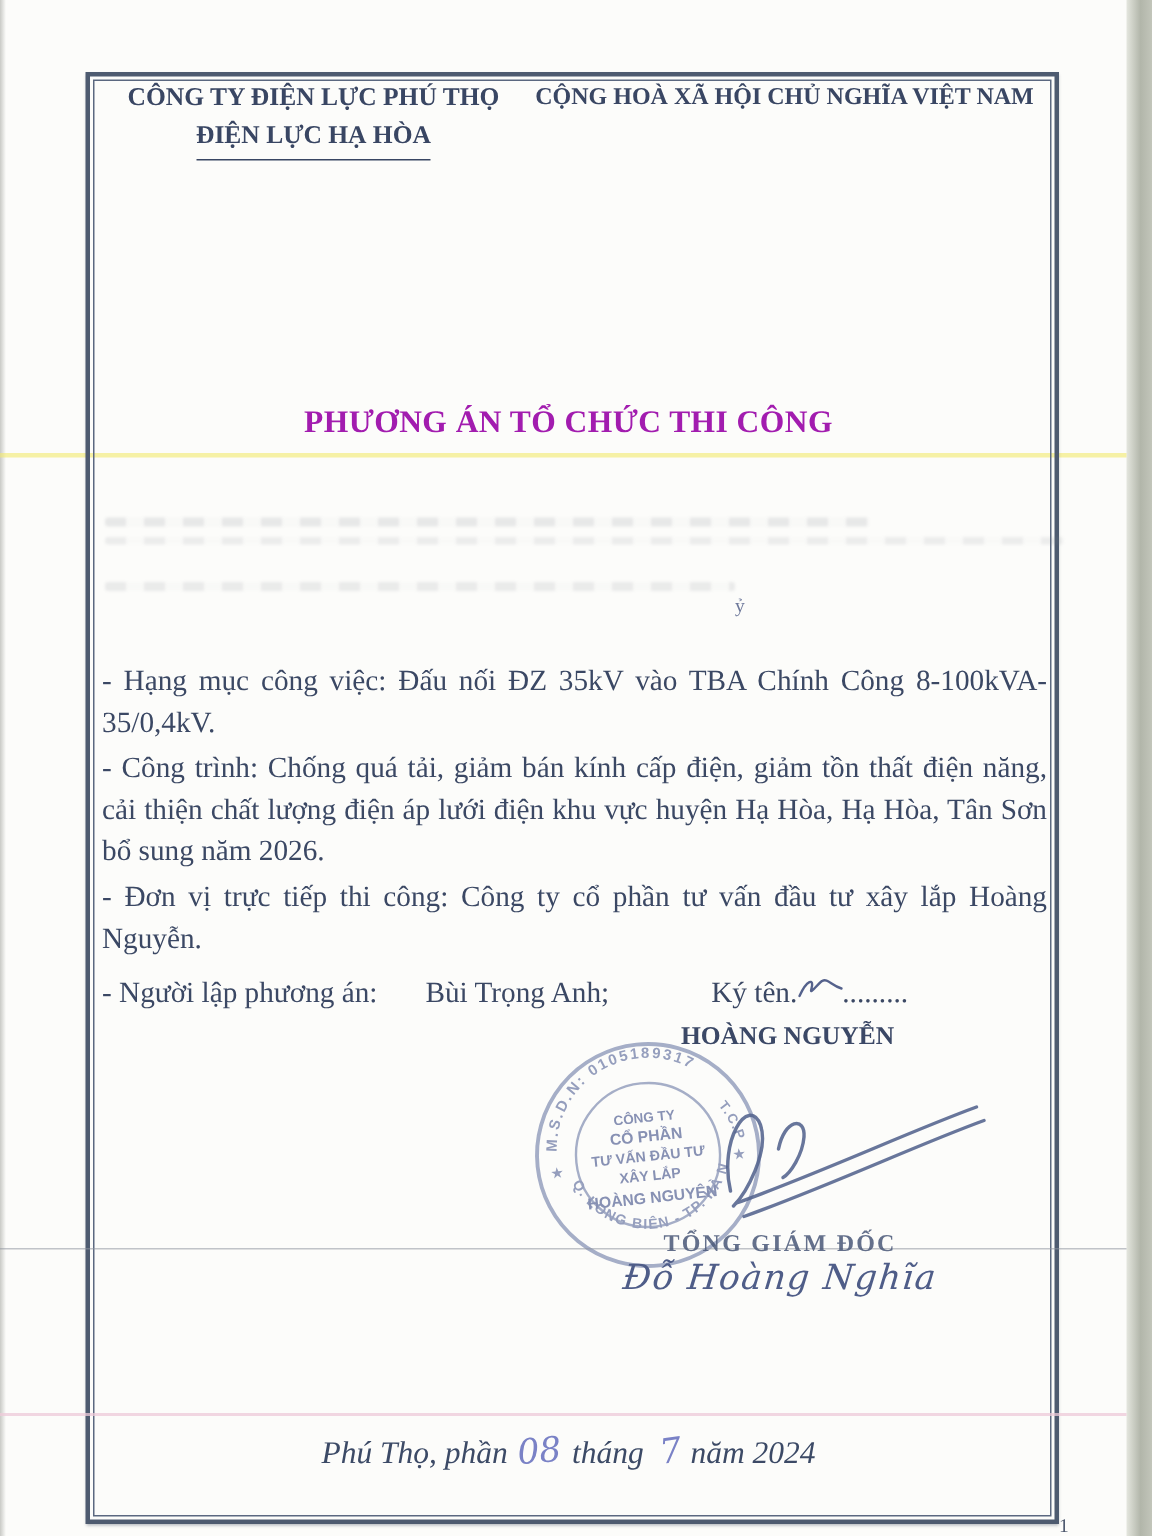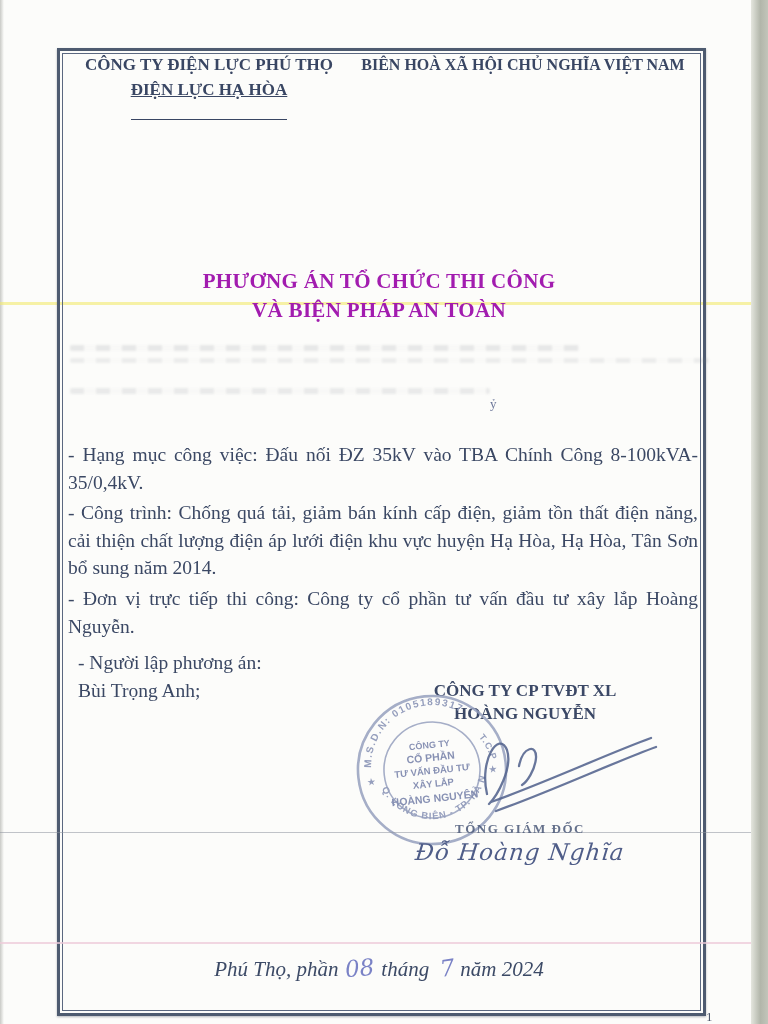--- a/index.html
+++ b/index.html
@@ -20,44 +20,44 @@
 
   
   .frame{left:57px;top:48px;width:643px;height:962px;border:3px solid #4e5b70;box-shadow:0 1px 2px rgba(70,80,100,.4);}
   .frame-inner{position:absolute;left:2px;top:2px;right:2px;bottom:2px;border:1px solid #5b6880;}
 
   
   .hdr{font-weight:bold;line-height:25px;text-align:center;color:#394663;}
   .hdr-left{left:64px;top:52px;width:290px;font-size:17px;}
   .hdr-right{left:352px;top:52px;width:342px;font-size:16px;}
   .hdr-right .l2{font-size:17px;}
-  .u{display:inline-block;border-bottom:1.5px solid #394663;padding-bottom:17px;text-decoration:underline;}
+  .u{display:inline-block;border-bottom:1.5px solid #394663;padding-bottom:4px;}
 
   
   .title{left:64px;top:267px;width:630px;text-align:center;font-weight:bold;font-size:21px;line-height:29px;color:#a21caf;letter-spacing:.3px;}
 
   
   .smudge{background:repeating-linear-gradient(90deg,rgba(120,125,135,.35) 0 14px,rgba(120,125,135,.06) 14px 26px);filter:blur(1.2px);border-radius:2px;}
   .smudge1{left:70px;top:345px;width:510px;height:6px;opacity:.45;}
   .smudge2{left:70px;top:358px;width:640px;height:5px;opacity:.35;}
   .smudge3{left:70px;top:388px;width:420px;height:6px;opacity:.4;}
   .tiny-mark{left:490px;top:396px;font-size:13px;color:#55618a;opacity:.85;}
 
   
   .body-text{left:68px;top:441px;width:630px;font-size:19.5px;line-height:27.6px;text-align:justify;color:#3b4864;}
   .body-text p{margin:0;}
   .body-text p.gap{margin-top:3px;}
-  .preparer{display:flex;align-items:baseline;margin-top:9px;white-space:nowrap;text-align:left;flex-direction:column;}
-  .preparer .name{margin-left:10px;}
+  .preparer{display:flex;align-items:baseline;margin-top:9px;white-space:nowrap;text-align:left;}
+  .preparer .name{margin-left:32px;}
   .preparer .sign{margin-left:68px;}
   .sign-squiggle{display:inline-block;vertical-align:baseline;margin:0 -2px;}
 
   
   .company-block{left:390px;top:679px;width:270px;text-align:center;font-weight:bold;font-size:17px;line-height:23px;color:#3b4866;}
-  .position-title{left:420px;top:821px;width:200px;text-align:center;font-size:13px;font-weight:bold;letter-spacing:1.5px;color:#4a5878;opacity:.85;}
+  .position-title{left:420px;top:821px;width:200px;text-align:center;font-size:16px;font-weight:bold;letter-spacing:1.5px;color:#4a5878;opacity:.85;}
   .signer-name{left:398px;top:839px;width:244px;text-align:center;font-style:italic;font-size:23px;color:#4f5d88;transform:skewX(-6deg);letter-spacing:1px;font-family:"DejaVu Serif",serif;}
 
   
   .stamp-wrap{left:352px;top:690px;width:160px;height:160px;transform:rotate(-6deg);opacity:.92;}
   .stamp-wrap svg{display:block;}
 
   
   .flourish{left:455px;top:702px;width:210px;height:120px;}
 
   
@@ -77,45 +77,46 @@
 
 <div class="abs frame">
   <div class="frame-inner"></div>
 </div>
 
 <div class="abs hdr hdr-left">
   <div>CÔNG TY ĐIỆN LỰC PHÚ THỌ</div>
   <div><span class="u">ĐIỆN LỰC HẠ HÒA</span></div>
 </div>
 <div class="abs hdr hdr-right">
-  <div>BIÊN HOÀ XÃ HỘI CHỦ NGHĨA VIỆT NAM</div>
+  <div>CỘNG HOÀ XÃ HỘI CHỦ NGHĨA VIỆT NAM</div>
 </div>
 
 <div class="abs title">
   <div>PHƯƠNG ÁN TỔ CHỨC THI CÔNG</div>
-  <div>VÀ BIỆN PHÁP AN TOÀN</div>
 </div>
 
 <div class="abs smudge smudge1"></div>
 <div class="abs smudge smudge2"></div>
 <div class="abs smudge smudge3"></div>
 <div class="abs tiny-mark">ỷ</div>
 
 <div class="abs body-text">
   <p>- Hạng mục công việc: Đấu nối ĐZ 35kV vào TBA Chính Công 8-100kVA-35/0,4kV.</p>
-  <p class="gap">- Công trình: Chống quá tải, giảm bán kính cấp điện, giảm tồn thất điện năng, cải thiện chất lượng điện áp lưới điện khu vực huyện Hạ Hòa, Hạ Hòa, Tân Sơn bổ sung năm 2014.</p>
+  <p class="gap">- Công trình: Chống quá tải, giảm bán kính cấp điện, giảm tồn thất điện năng, cải thiện chất lượng điện áp lưới điện khu vực huyện Hạ Hòa, Hạ Hòa, Tân Sơn bổ sung năm 2026.</p>
   <p class="gap">- Đơn vị trực tiếp thi công: Công ty cổ phần tư vấn đầu tư xây lắp Hoàng Nguyễn.</p>
   <div class="preparer">
     <span>- Người lập phương án:</span>
     <span class="name">Bùi Trọng Anh;</span>
+    <span class="sign"><span>Ký tên.</span><svg class="sign-squiggle" width="34" height="18" viewBox="0 0 34 18">
+          <path d="M3,14 C8,3 13,2 11,9 C9.5,14 14,7 18,4 C22,2 24,7 31,9" fill="none" stroke="#55628c" stroke-width="1.6" stroke-linecap="round"></path>
+        </svg><span>.........</span></span>
   </div>
 </div>
 
 <div class="abs company-block">
-  <div>CÔNG TY CP TVĐT XL</div>
   <div>HOÀNG NGUYỄN</div>
 </div>
 
 <div class="abs stamp-wrap">
   <svg width="160" height="160" viewBox="0 0 160 160">
     <circle cx="80" cy="80" r="74" fill="none" stroke="#949dbd" stroke-width="2.6" opacity=".9"></circle>
     <circle cx="80" cy="80" r="48" fill="none" stroke="#949dbd" stroke-width="1.6" opacity=".9"></circle>
     <path id="arcTop" d="M 20,84 A 61,61 0 1 1 141,84" fill="none"></path>
     <path id="arcBot" d="M 26,88 A 56,56 0 0 0 134,88" fill="none"></path>
     <path id="arcRight" d="M 130,52 A 61,61 0 0 1 140,78" fill="none"></path>

